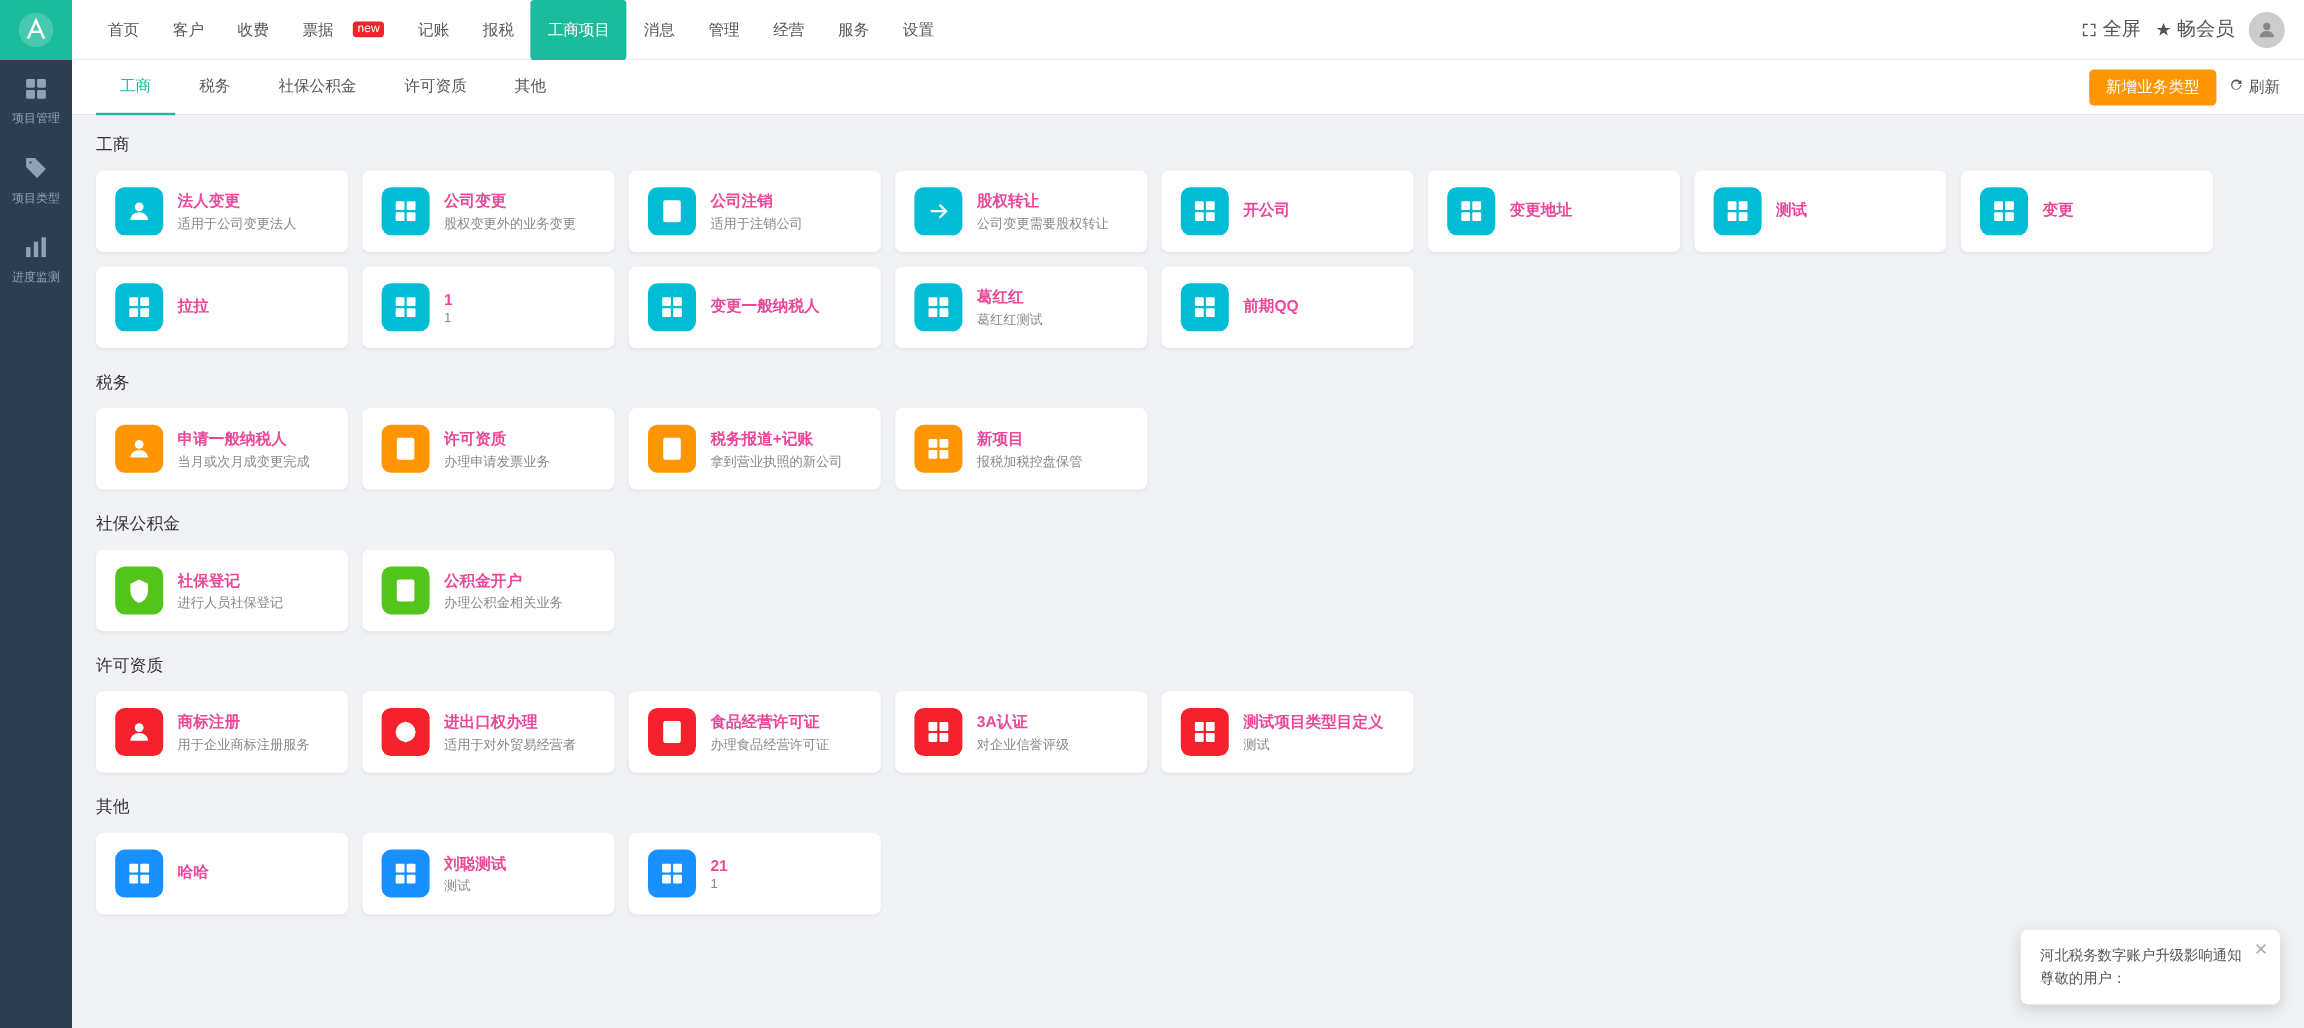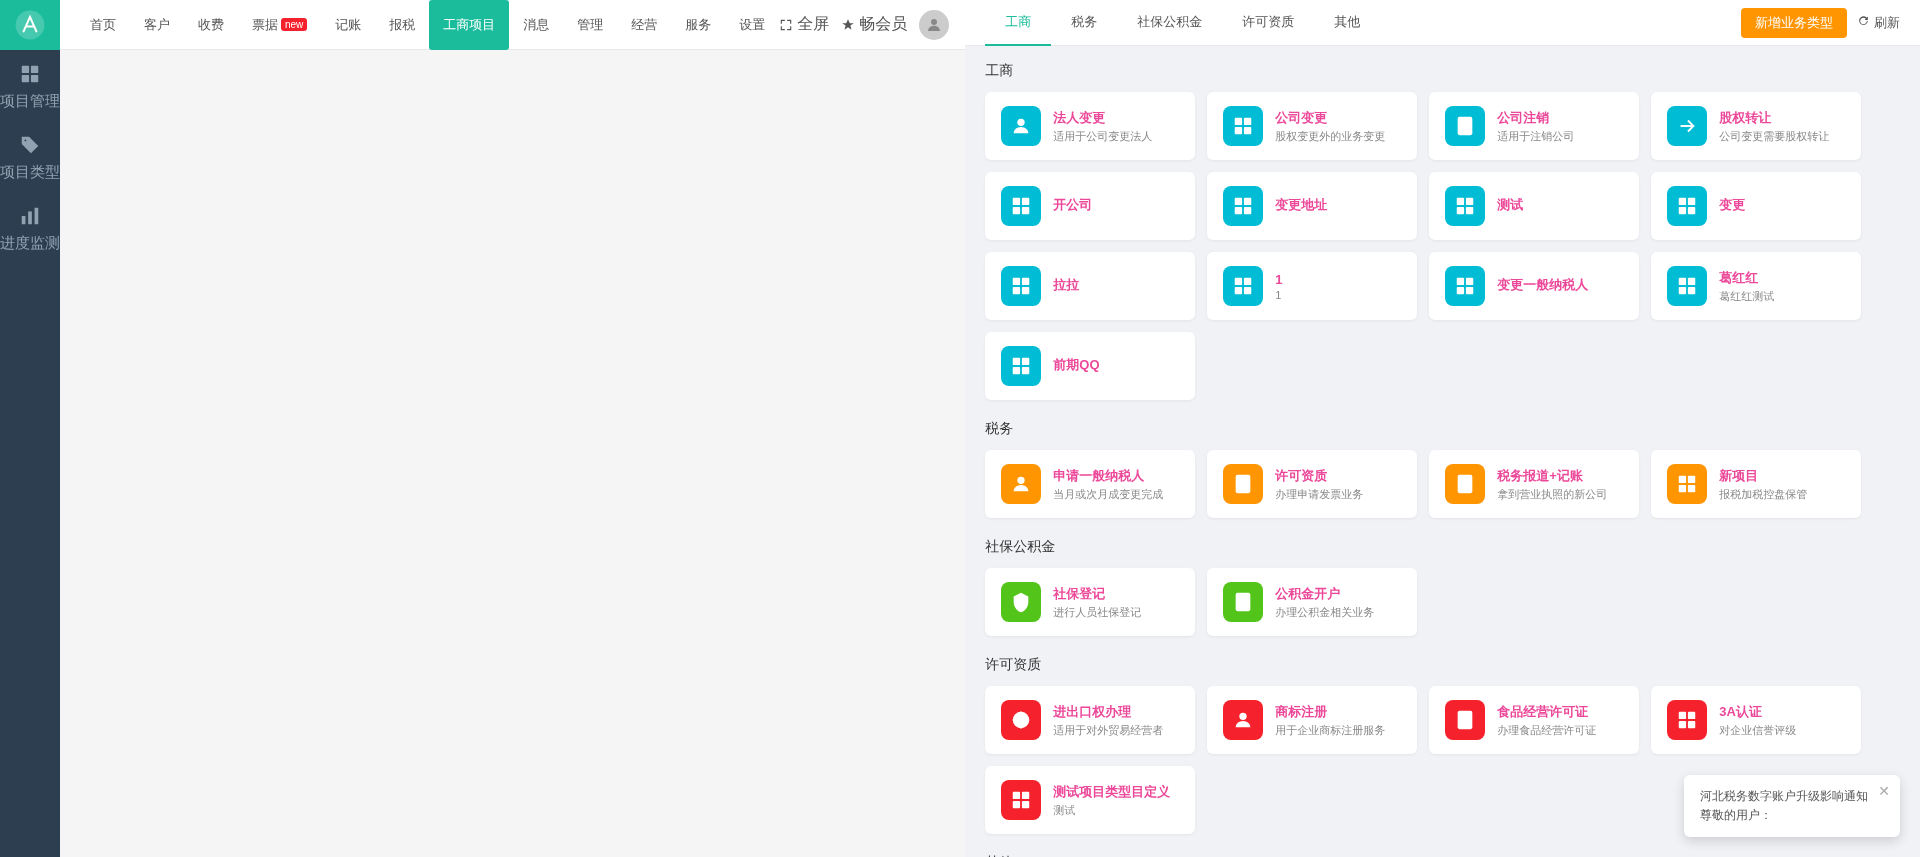--- a/index.html
+++ b/index.html
@@ -4,31 +4,31 @@
   <style>
     * { box-sizing: border-box; margin: 0; padding: 0; }
     body { font-family: "Microsoft YaHei", "PingFang SC", sans-serif; background: #f5f5f5; font-size: 13px; color: #333; display: flex; height: 857px; overflow: hidden; }
 
     
     .sidebar { width: 60px; background: #2d3e50; display: flex; flex-direction: column; align-items: center; padding-top: 0; flex-shrink: 0; }
     .sidebar-logo { width: 60px; height: 50px; background: #1abc9c; display: flex; align-items: center; justify-content: center; }
     .sidebar-logo svg { width: 32px; height: 32px; }
     .sidebar-item { width: 60px; padding: 10px 0; display: flex; flex-direction: column; align-items: center; color: #8fa3b3; cursor: pointer; font-size: 11px; gap: 4px; }
     .sidebar-item .icon-box { width: 28px; height: 28px; display: flex; align-items: center; justify-content: center; }
-    .sidebar-item span { font-size: 15px; }
-
-    
-    .main-container { flex: 1; display: flex; overflow: hidden; }
+    .sidebar-item span { font-size: 10px; }
+
+    
+    .main-container { flex: 1; display: flex; flex-direction: column; overflow: hidden; }
 
     
     .topnav { height: 50px; background: #fff; display: flex; align-items: center; padding: 0 16px; border-bottom: 1px solid #e8e8e8; flex-shrink: 0; }
     .topnav-items { display: flex; align-items: center; gap: 0; flex: 1; }
     .nav-item { padding: 0 14px; height: 50px; display: flex; align-items: center; cursor: pointer; color: #555; font-size: 13px; position: relative; }
     .nav-item.active { background: #1abc9c; color: #fff; border-radius: 3px; }
-    .nav-badge { background: #f5222d; color: #fff; font-size: 10px; padding: 1px 4px; border-radius: 3px; margin-left: 3px; }
+    .nav-badge { background: #f5222d; color: #fff; font-size: 10px; padding: 1px 4px; border-radius: 3px; margin-left: 16px; }
     .topnav-right { display: flex; align-items: center; gap: 12px; margin-left: auto; }
     .topnav-btn { display: flex; align-items: center; gap: 4px; cursor: pointer; color: #555; font-size: 16px; }
     .avatar { width: 30px; height: 30px; border-radius: 50%; background: #ccc; display: flex; align-items: center; justify-content: center; }
 
     
     .content-area { flex: 1; display: flex; overflow: hidden; }
     .content-main { flex: 1; overflow-y: auto; background: #f0f2f5; }
 
     
     .tabs-bar { background: #fff; padding: 0 20px; display: flex; align-items: center; border-bottom: 1px solid #e8e8e8; height: 46px; }
@@ -465,39 +465,39 @@
               <div class="card-desc">办理公积金相关业务</div>
             </div>
           </div>
         </div>
 
         <div class="section-title">许可资质</div>
         <div class="cards-grid">
           <div class="card">
             <div class="card-icon ic-red">
               <svg viewBox="0 0 24 24">
+                  <circle cx="12" cy="8" r="4"></circle>
+                  <path d="M4 20c0-4 3.6-7 8-7s8 3 8 7"></path>
+                </svg>
+            </div>
+            <div class="card-info">
+              <div class="card-title">商标注册</div>
+              <div class="card-desc">用于企业商标注册服务</div>
+            </div>
+          </div>
+          <div class="card">
+            <div class="card-icon ic-red">
+              <svg viewBox="0 0 24 24">
                   <circle cx="12" cy="12" r="9"></circle>
                   <path d="M12 3c-4 3-4 15 0 18M12 3c4 3 4 15 0 18M3 12h18" stroke="#fff" stroke-width="1.2" fill="none"></path>
                 </svg>
             </div>
             <div class="card-info">
               <div class="card-title">进出口权办理</div>
               <div class="card-desc">适用于对外贸易经营者</div>
-            </div>
-          </div>
-          <div class="card">
-            <div class="card-icon ic-red">
-              <svg viewBox="0 0 24 24">
-                  <circle cx="12" cy="8" r="4"></circle>
-                  <path d="M4 20c0-4 3.6-7 8-7s8 3 8 7"></path>
-                </svg>
-            </div>
-            <div class="card-info">
-              <div class="card-title">商标注册</div>
-              <div class="card-desc">用于企业商标注册服务</div>
             </div>
           </div>
           <div class="card">
             <div class="card-icon ic-red">
               <svg viewBox="0 0 24 24">
                   <rect x="4" y="2" width="16" height="20" rx="2"></rect>
                   <path d="M8 7h8M8 11h8M8 15h5" stroke="#fff" stroke-width="1.5" fill="none"></path>
                 </svg>
             </div>
             <div class="card-info">

